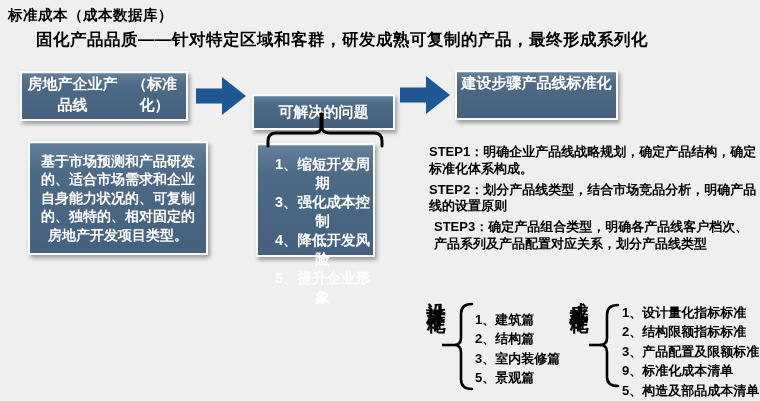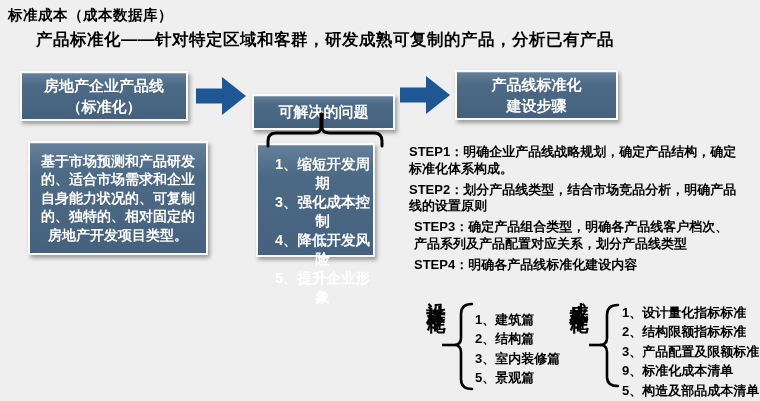--- a/index.html
+++ b/index.html
@@ -15,94 +15,93 @@
   }
   .subtitle{
     left:36px;top:29px;font-size:16.5px;font-weight:bold;letter-spacing:0.5px;
   }
   .fbox{
     background:linear-gradient(180deg,#64809a 0%,#4c6985 28%,#45617e 100%);
     border:2px solid #fafaf8;
     box-shadow:2px 3px 4px rgba(0,0,0,0.35), inset 0 1px 0 rgba(255,255,255,0.25);
     color:#fff;font-weight:bold;text-align:center;box-sizing:border-box;
   }
-  .flowtitle{display:flex;flex-direction:column;justify-content:center;}
+  .flowtitle{display:flex;flex-direction:row;justify-content:center;}
   .box1{left:20px;top:71px;width:168px;height:50px;font-size:15px;line-height:21px;}
   .box2{left:252px;top:94px;width:143px;height:36px;font-size:15px;line-height:32px;}
   .box3{left:455px;top:70px;width:163px;height:50px;font-size:15px;line-height:21px;}
   .arrow{
     background:#1f5795;
     clip-path:polygon(0% 30%,52% 30%,52% 0%,100% 50%,52% 100%,52% 70%,0% 70%);
   }
   .arrow1{left:196px;top:77px;width:50px;height:38px;}
   .arrow2{left:400px;top:76px;width:50px;height:38px;}
   .descbox{
     left:28px;top:141px;width:180px;height:114px;
     font-size:14px;line-height:18.5px;font-weight:bold;
     display:flex;align-items:center;justify-content:center;
     padding:2px 7px;text-align:center;
   }
   .problembox{
     left:256px;top:143px;width:119px;height:114px;
     font-size:14.5px;line-height:19px;font-weight:bold;text-align:center;
     padding:10px 0 0 14px;
   }
-  .steps{left:409px;top:144px;width:330px;font-size:13px;font-weight:bold;line-height:16.5px;}
+  .steps{left:429px;top:144px;width:330px;font-size:13px;font-weight:bold;line-height:16.5px;}
   .step{margin-bottom:4.5px;}
   .step.indent{padding-left:5px;}
   .vtitle{
     writing-mode:vertical-rl;text-orientation:upright;
     font-size:19px;font-weight:bold;line-height:19px;letter-spacing:3.5px;
     height:116px;top:286px;
   }
   .vtitle-design{left:427px;}
   .vtitle-cost{left:570px;}
   .blist{font-size:13px;font-weight:bold;line-height:19.4px;}
   .blist-design{left:475px;top:310px;}
   .blist-cost{left:622px;top:303px;}
   svg.overlay{position:absolute;left:0;top:0;pointer-events:none;}
 </style>
 </head>
 <body>
 
 <div class="abs title">标准成本（成本数据库）</div>
-<div class="abs subtitle">产品标准化——针对特定区域和客群，研发成熟可复制的产品，分析已有产品</div>
+<div class="abs subtitle">固化产品品质——针对特定区域和客群，研发成熟可复制的产品，最终形成系列化</div>
 
 <div class="abs fbox flowtitle box1">
   <div>房地产企业产品线</div>
   <div>（标准化）</div>
 </div>
 
 <div class="abs arrow arrow1"></div>
 
 <div class="abs fbox box2">可解决的问题</div>
 
 <div class="abs arrow arrow2"></div>
 
 <div class="abs fbox flowtitle box3">
+  <div>建设步骤</div>
   <div>产品线标准化</div>
-  <div>建设步骤</div>
 </div>
 
 <div class="abs fbox descbox">
   <span>基于市场预测和产品研发的、适合市场需求和企业自身能力状况的、可复制的、独特的、相对固定的房地产开发项目类型。</span>
 </div>
 
 <div class="abs fbox problembox">
   <div>1、缩短开发周期</div>
   <div>3、强化成本控制</div>
   <div>4、降低开发风险</div>
   <div>5、提升企业形象</div>
 </div>
 
 <div class="abs steps">
   <div class="step">STEP1：明确企业产品线战略规划，确定产品结构，确定标准化体系构成。</div>
   <div class="step">STEP2：划分产品线类型，结合市场竞品分析，明确产品线的设置原则</div>
   <div class="step indent">STEP3：确定产品组合类型，明确各产品线客户档次、产品系列及产品配置对应关系，划分产品线类型</div>
-  <div class="step indent">STEP4：明确各产品线标准化建设内容</div>
 </div>
 
 <div class="abs vtitle vtitle-design">设计标准化</div>
 <div class="abs blist blist-design">
   <div>1、建筑篇</div>
   <div>2、结构篇</div>
   <div>3、室内装修篇</div>
   <div>5、景观篇</div>
 </div>
 

